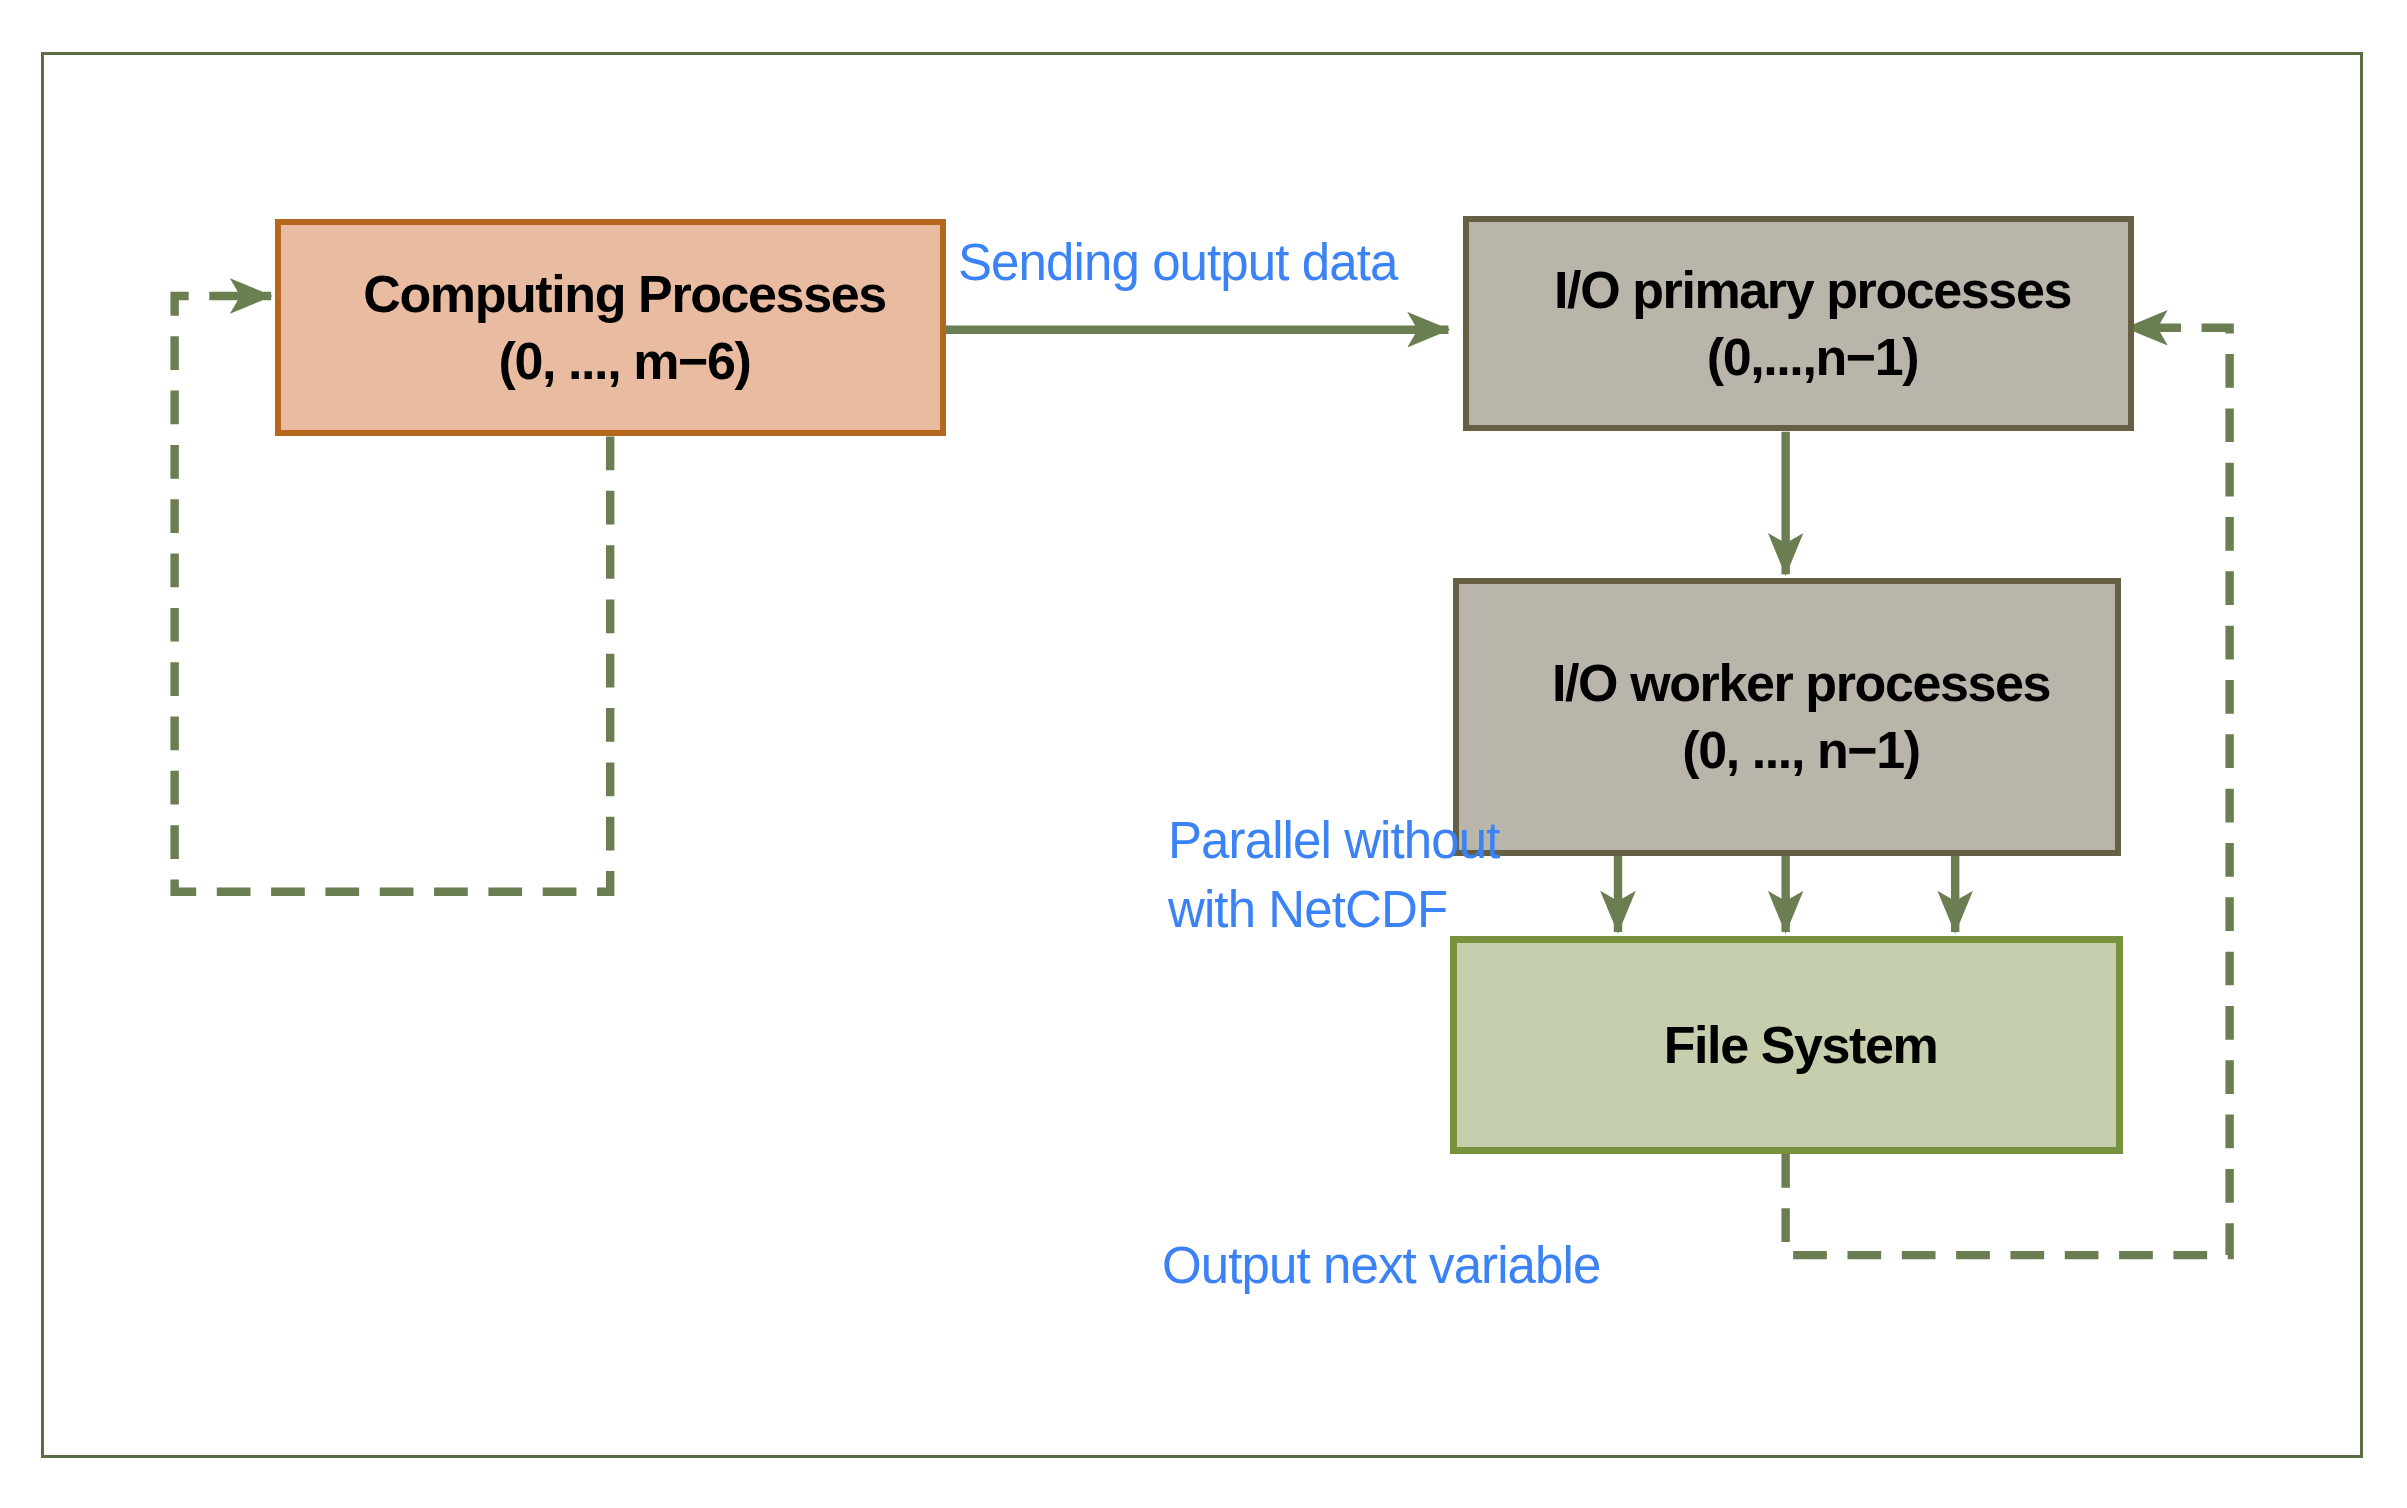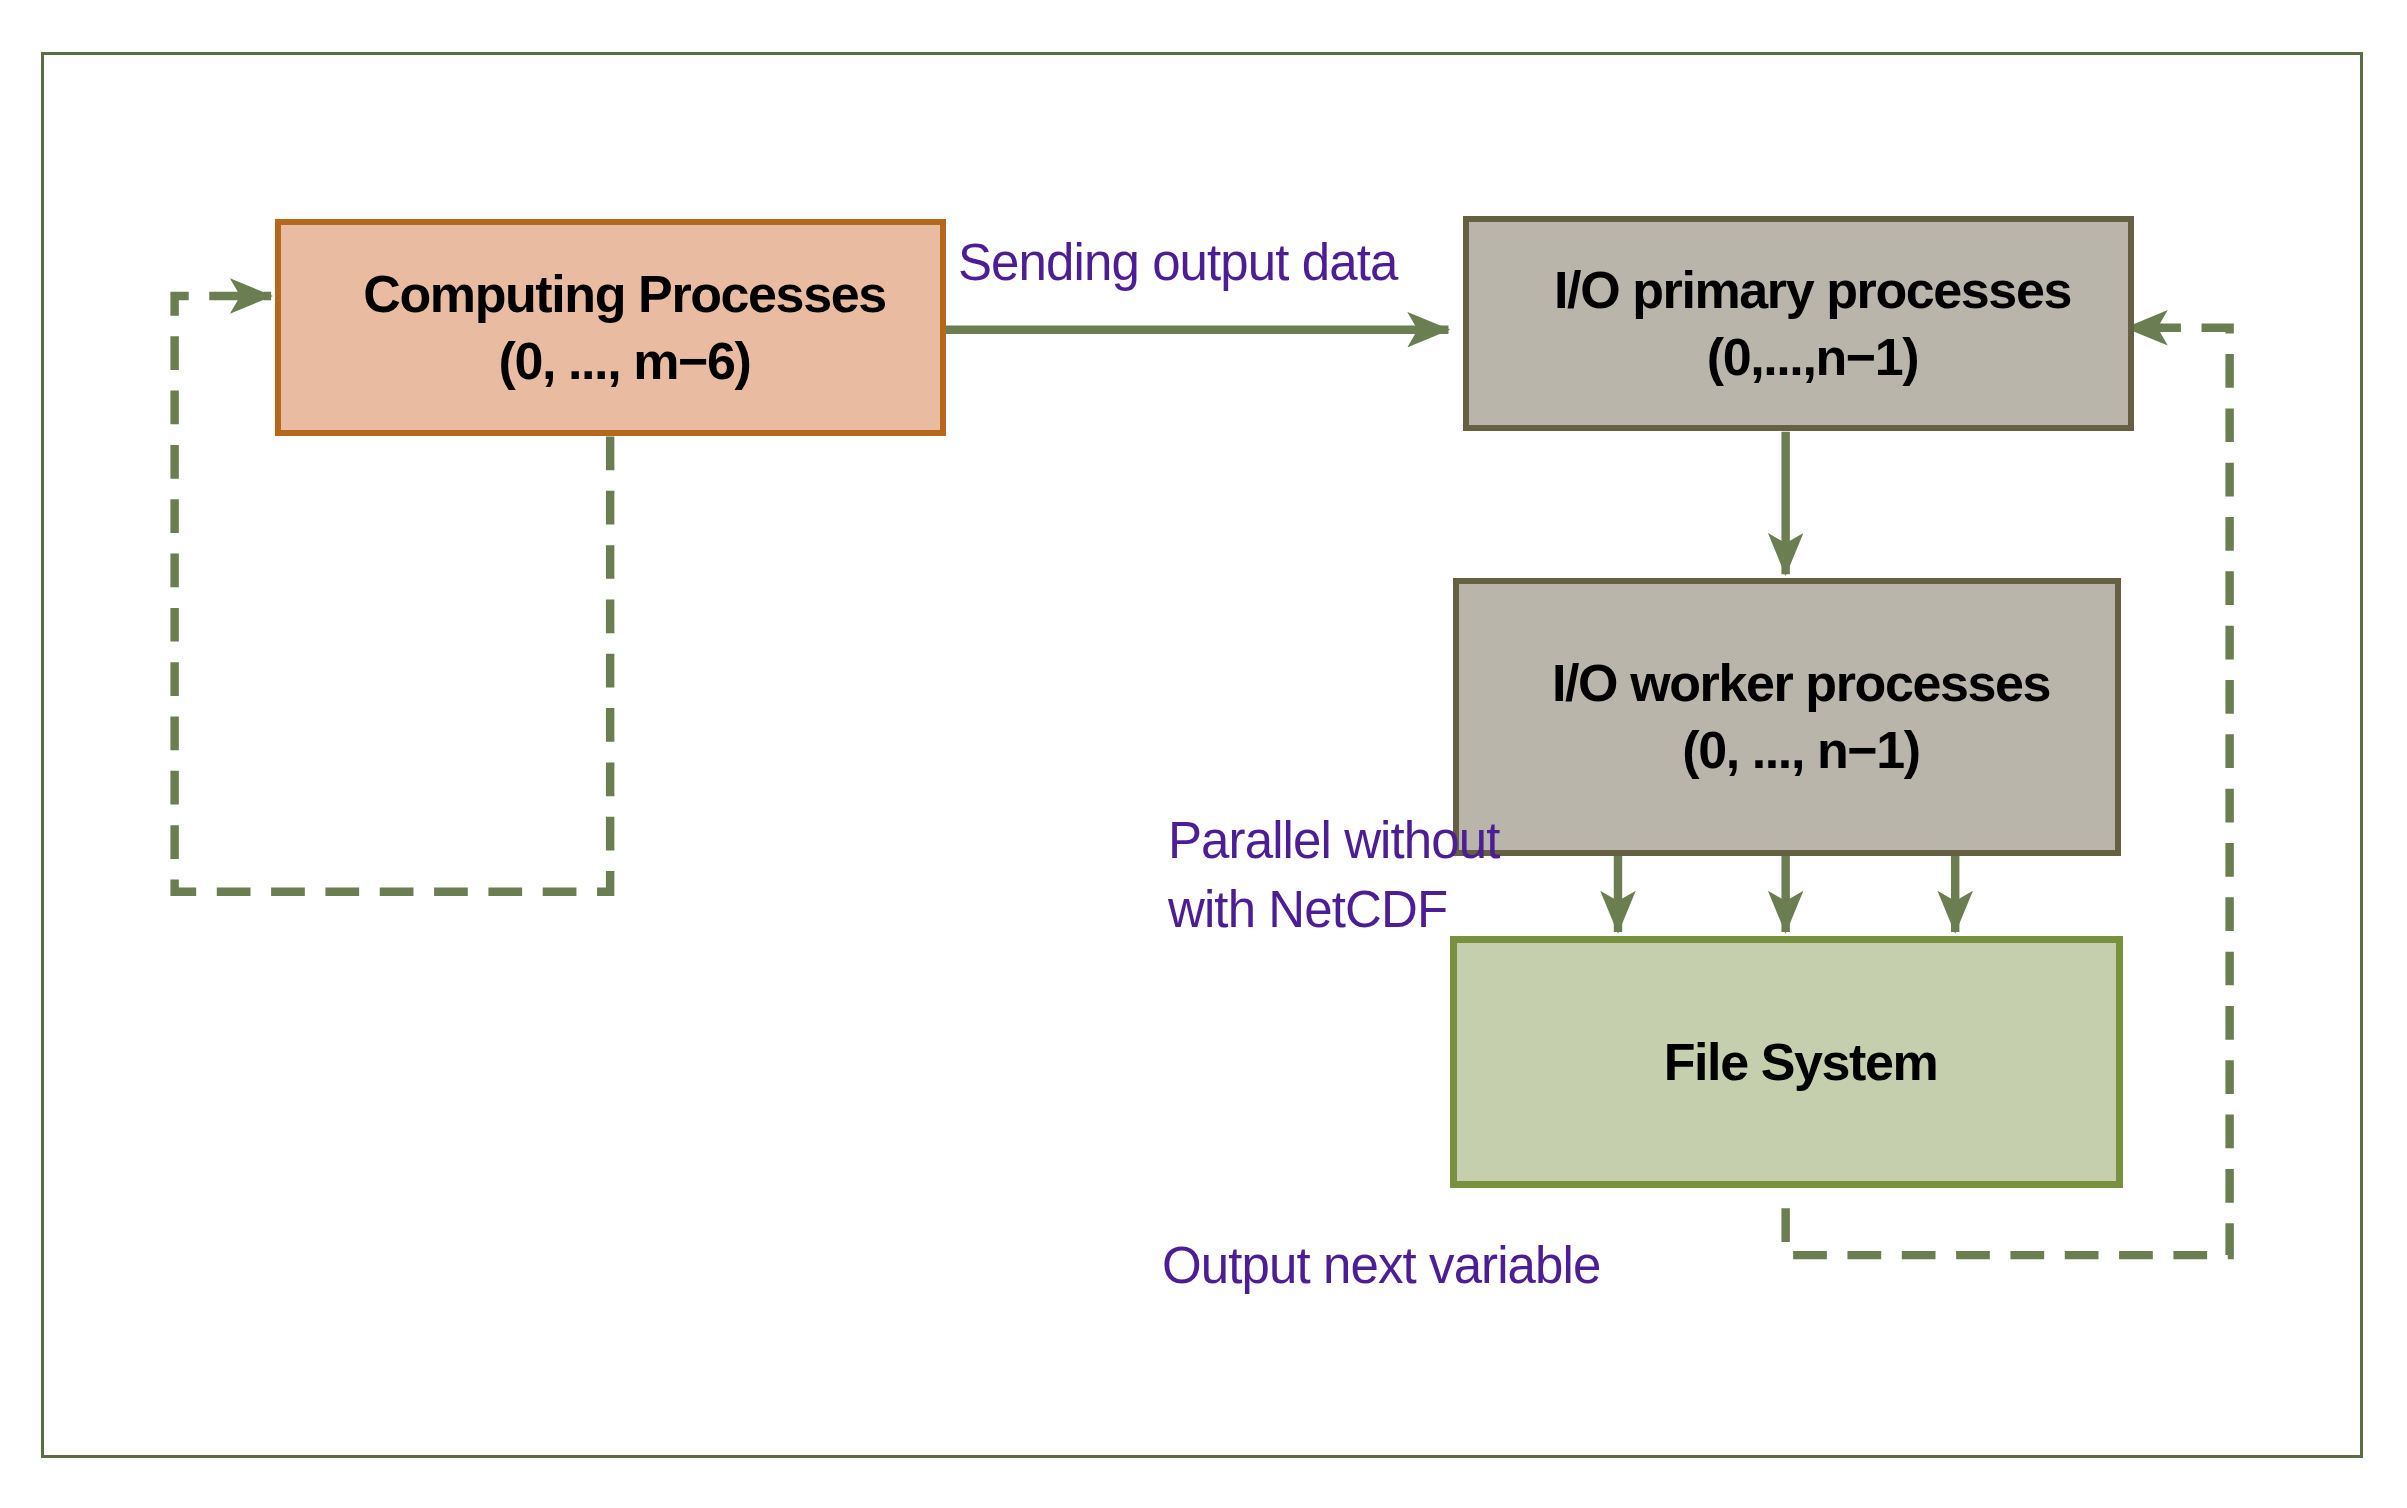--- a/index.html
+++ b/index.html
@@ -71,27 +71,27 @@
     top: 578px;
     width: 668px;
     height: 278px;
     background: #b9b5ab;
     border: 6.6px solid #655f44;
   }
   .box-file {
     left: 1450px;
     top: 936px;
     width: 673px;
-    height: 252px;
+    height: 218px;
     background: #c5cfad;
     border: 7.5px solid #78913e;
   }
   .label {
     position: absolute;
-    color: #4c1d95;
+    color: #3b82f6;
     font-size: 51px;
     letter-spacing: -0.9px;
     line-height: 69px;
     white-space: nowrap;
   }
   .label-sending   { left: 958px; top: 236px; line-height: 54px; }
   .label-reorder   { left: 1168px; top: 464px; }
   .label-parallel  { left: 1168px; top: 806px; }
   .label-outputnext{ left: 1162px; top: 1239px; line-height: 54px; }
   .label-continue  { left: 169px;  top: 675px; line-height: 75px; }

